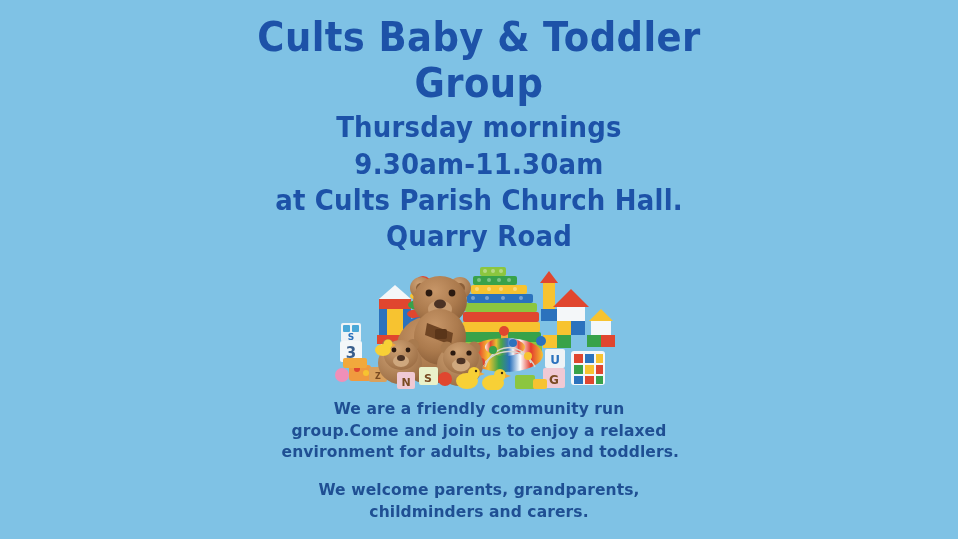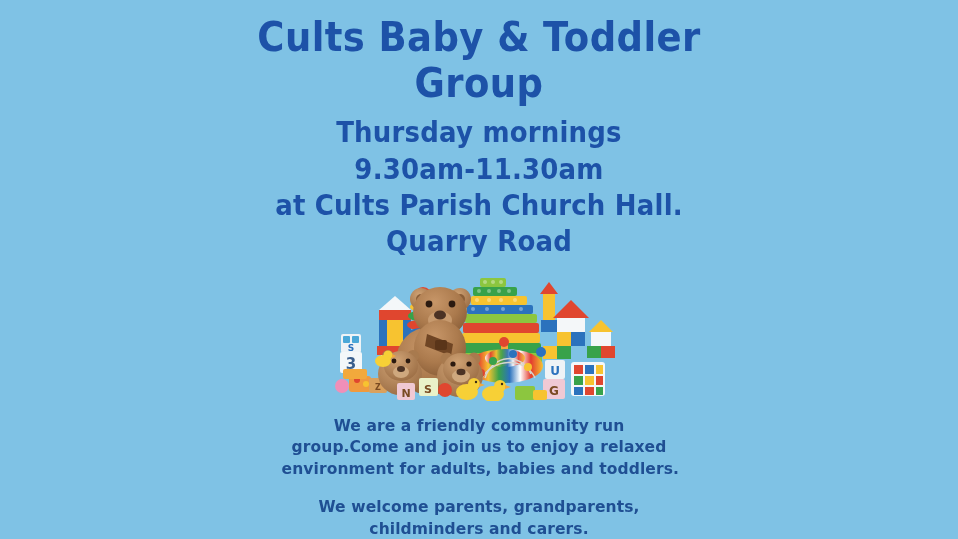--- a/index.html
+++ b/index.html
@@ -5,21 +5,21 @@
   html,body{margin:0;padding:0;}
   body{
     width:958px;height:539px;
     background:#7fc2e5;
     font-family:"DejaVu Sans", sans-serif;
     overflow:hidden;
     position:relative;
   }
   .poster{
     position:absolute;inset:0;
-    display:flex;flex-direction:column;align-items:center;justify-content:space-between;
+    display:flex;flex-direction:column;align-items:center;
   }
   
   .title{
     margin-top:14px;
     width:520px;
     text-align:center;
     color:#1d52a8;
     font-family:"DejaVu Sans", sans-serif;
     font-weight:700;
     font-size:37px;

